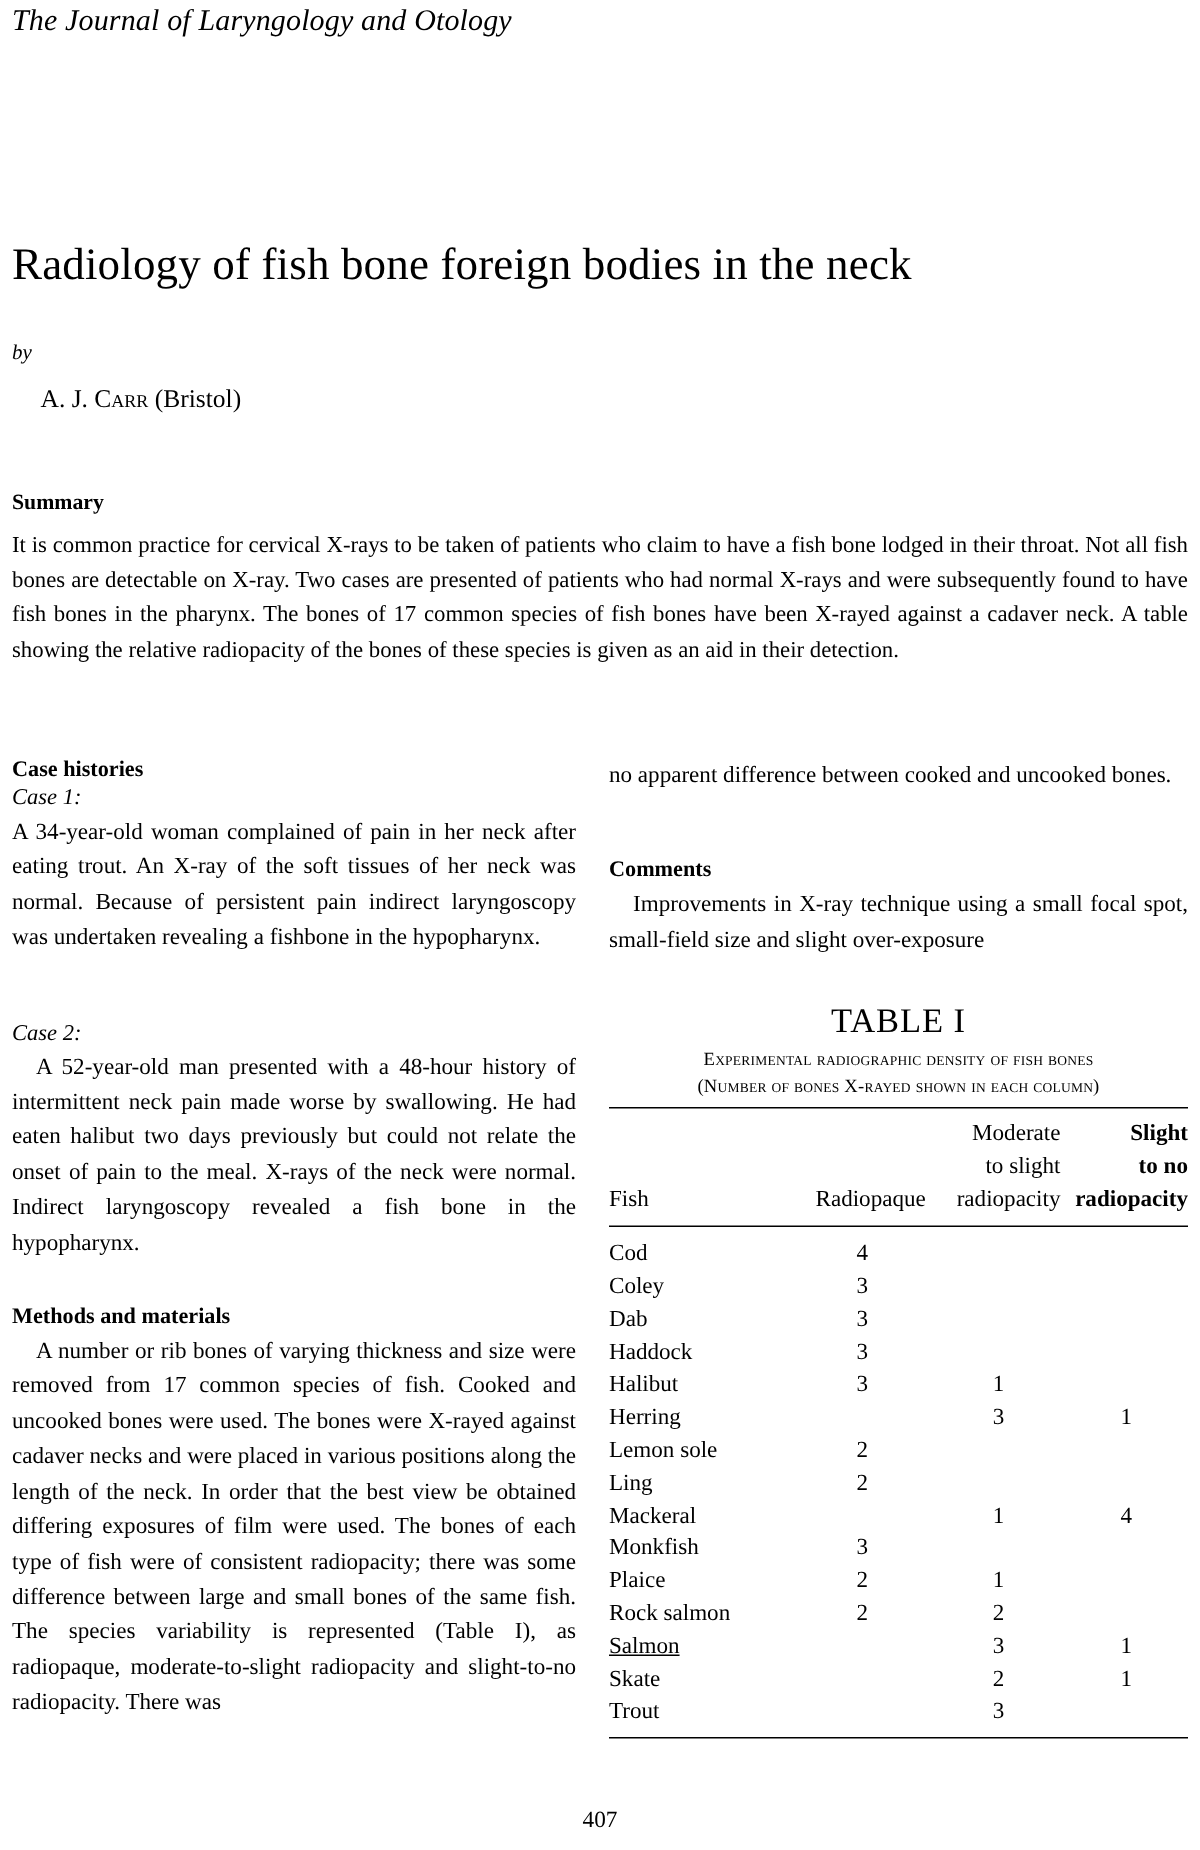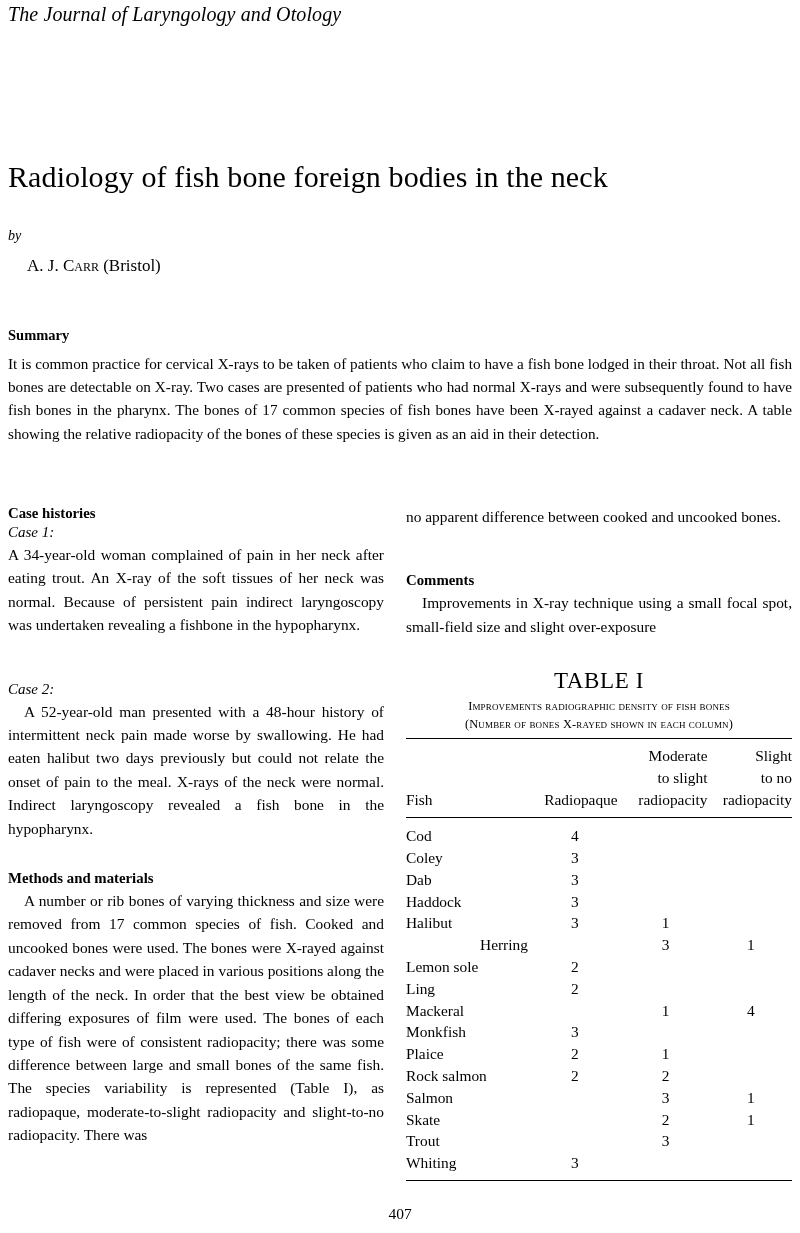--- a/index.html
+++ b/index.html
@@ -158,21 +158,21 @@
     padding: 0;
     text-align: right;
     line-height: 22px;
   }
   table.fishtable th.col-fish {
     text-align: left;
     width: 125px;
   }
   table.fishtable th.col-ro { width: 98px; }
   table.fishtable th.col-mod { width: 92px; }
-  table.fishtable th.col-sli { width: 86px; }
+  table.fishtable th.col-sli { width: 86px; font-weight: bold; }
   table.fishtable td {
     padding: 0;
     line-height: 21.8px;
     text-align: center;
   }
   table.fishtable td.fishname { text-align: left; }
   .head-spacer { height: 9px; }
   .thead-pad { height: 6px; }
   .tbody-pad-top { height: 7px; }
   .tbody-pad-bot { height: 6px; }
@@ -218,21 +218,21 @@
   <div class="col-right">
     <p class="body">no apparent difference between cooked and uncooked bones.</p>
     <div class="gap-lg"></div>
     <div class="sec-head">Comments</div>
     <p class="body indent">Improvements in X-ray technique using a small focal spot, small-field size and slight over-exposure</p>
 
     <div class="gap-md"></div>
 
     <div class="table-block">
       <div class="table-num">TABLE I</div>
-      <div class="table-caption">Improvements radiographic density of fish bones</div>
+      <div class="table-caption">Experimental radiographic density of fish bones</div>
       <div class="table-caption">(Number of bones X-rayed shown in each column)</div>
 
       <div class="rule top"></div>
       <div class="thead-pad"></div>
 
       <table class="fishtable">
         <thead>
           <tr>
             <th class="col-fish">
               <div class="head-spacer"></div>
@@ -286,21 +286,21 @@
               <td class="col-mod" style="width: 92px;"></td>
               <td class="col-sli" style="width: 86px;"></td>
             </tr>
             <tr>
               <td class="col-fish fishname" style="width: 125px;">Halibut</td>
               <td class="col-ro" style="width: 98px;">3</td>
               <td class="col-mod" style="width: 92px;">1</td>
               <td class="col-sli" style="width: 86px;"></td>
             </tr>
             <tr>
-              <td class="col-fish fishname" style="width: 125px; text-align: right;">Herring</td>
+              <td class="col-fish fishname" style="width: 125px;">Herring</td>
               <td class="col-ro" style="width: 98px;"></td>
               <td class="col-mod" style="width: 92px;">3</td>
               <td class="col-sli" style="width: 86px;">1</td>
             </tr>
             <tr>
               <td class="col-fish fishname" style="width: 125px;">Lemon sole</td>
               <td class="col-ro" style="width: 98px;">2</td>
               <td class="col-mod" style="width: 92px;"></td>
               <td class="col-sli" style="width: 86px;"></td>
             </tr>
@@ -328,41 +328,35 @@
               <td class="col-mod" style="width: 92px;">1</td>
               <td class="col-sli" style="width: 86px;"></td>
             </tr>
             <tr>
               <td class="col-fish fishname" style="width: 125px;">Rock salmon</td>
               <td class="col-ro" style="width: 98px;">2</td>
               <td class="col-mod" style="width: 92px;">2</td>
               <td class="col-sli" style="width: 86px;"></td>
             </tr>
             <tr>
-              <td class="col-fish fishname" style="width: 125px;">Salmon</td>
+              <td class="col-fish fishname" style="width: 125px; text-decoration: underline;">Salmon</td>
               <td class="col-ro" style="width: 98px;"></td>
               <td class="col-mod" style="width: 92px;">3</td>
               <td class="col-sli" style="width: 86px;">1</td>
             </tr>
             <tr>
               <td class="col-fish fishname" style="width: 125px;">Skate</td>
               <td class="col-ro" style="width: 98px;"></td>
               <td class="col-mod" style="width: 92px;">2</td>
               <td class="col-sli" style="width: 86px;">1</td>
             </tr>
             <tr>
               <td class="col-fish fishname" style="width: 125px;">Trout</td>
               <td class="col-ro" style="width: 98px;"></td>
               <td class="col-mod" style="width: 92px;">3</td>
-              <td class="col-sli" style="width: 86px;"></td>
-            </tr>
-            <tr>
-              <td class="col-fish fishname" style="width: 125px;">Whiting</td>
-              <td class="col-ro" style="width: 98px;">3</td>
-              <td class="col-mod" style="width: 92px;"></td>
               <td class="col-sli" style="width: 86px;"></td>
             </tr>
           </tbody>
       </table>
 
       <div class="tbody-pad-bot"></div>
       <div class="rule"></div>
     </div>
   </div>
 

